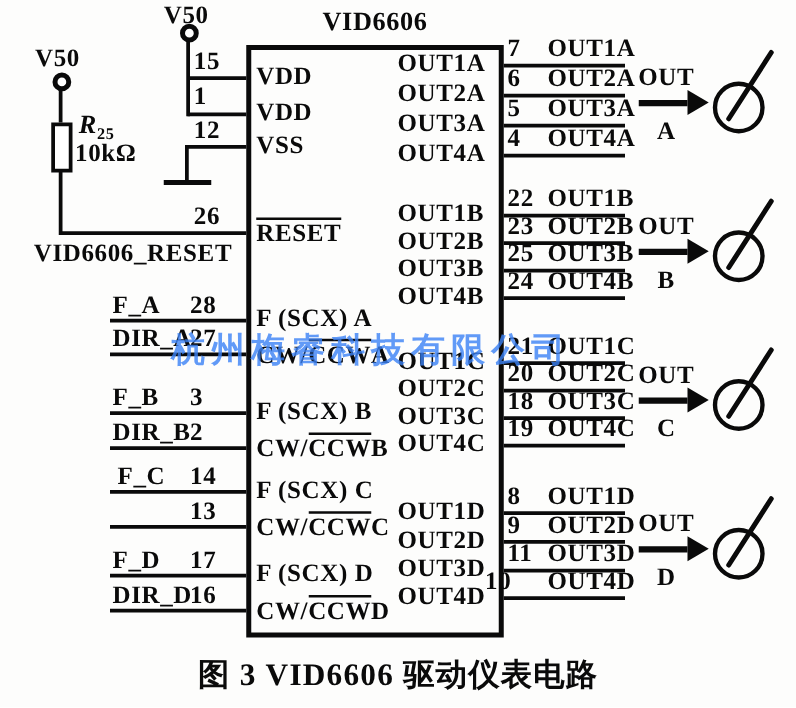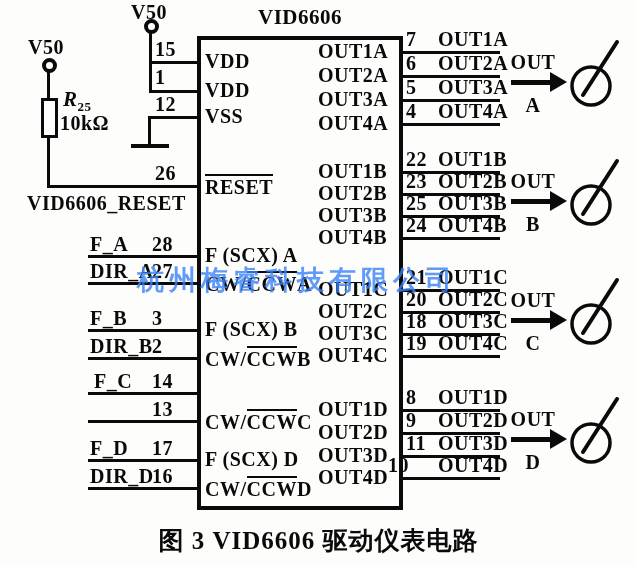--- a/index.html
+++ b/index.html
@@ -76,20 +76,21 @@
   <div class="t f20" style="left:205px;top:318px;">F (SCX) B</div>
 
   <div class="wh" style="left:88px;top:357px;width:109px;"></div>
   <div class="t f20" style="left:90px;top:335px;">DIR_B</div>
   <div class="t f20 num" style="left:152px;top:335px;width:38px;">2</div>
   <div class="t f20" style="left:205px;top:346px;"><span>CW/</span><span class="ov">CCW</span><span>B</span></div>
 
   <div class="wh" style="left:88px;top:392px;width:109px;"></div>
   <div class="t f20" style="left:94px;top:370px;">F_C</div>
   <div class="t f20 num" style="left:152px;top:370px;width:38px;">14</div>
+  <div class="t f20" style="left:205px;top:381px;">F (SCX) C</div>
 
   <div class="wh" style="left:88px;top:420px;width:109px;"></div>
   <div class="t f20 num" style="left:152px;top:398px;width:38px;">13</div>
   <div class="t f20" style="left:205px;top:409px;"><span>CW/</span><span class="ov">CCW</span><span>C</span></div>
 
   <div class="wh" style="left:88px;top:459px;width:109px;"></div>
   <div class="t f20" style="left:90px;top:437px;">F_D</div>
   <div class="t f20 num" style="left:152px;top:437px;width:38px;">17</div>
   <div class="t f20" style="left:205px;top:448px;">F (SCX) D</div>
 

